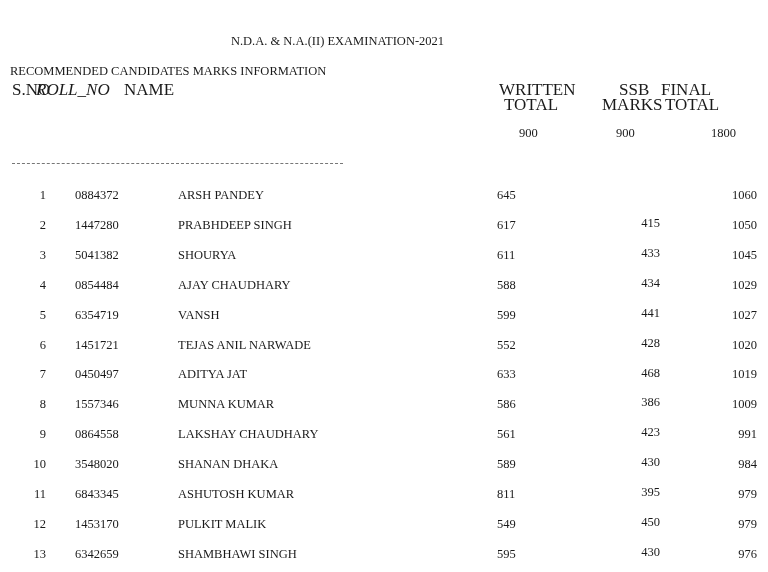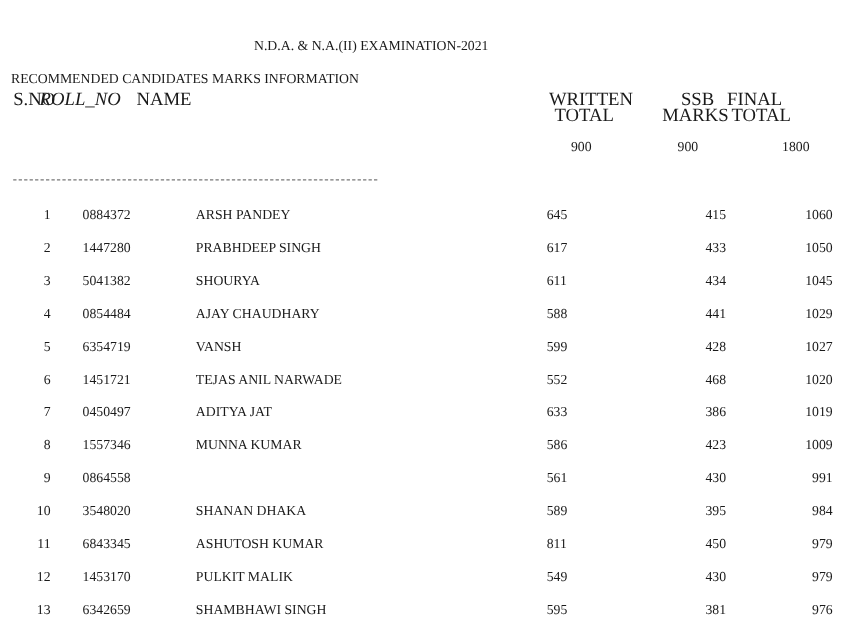--- a/index.html
+++ b/index.html
@@ -14,21 +14,21 @@
   .hdr { font-size: 17px; }
   .dash {
     position: absolute; left: 12px; top: 163px; width: 331px; height: 0;
     border-top: 1.3px dashed #777;
   }
   .row { position: absolute; left: 0; width: 768px; height: 14px; }
   .c-sno { position: absolute; right: 722px; text-align: right; }
   .c-roll { position: absolute; left: 75px; }
   .c-name { position: absolute; left: 178px; }
   .c-w { position: absolute; left: 497px; width: 22px; text-align: left; }
-  .c-s { position: absolute; left: 638px; width: 22px; text-align: right; }
+  .c-s { position: absolute; left: 638px; width: 22px; text-align: right; margin-top: 28px; }
   .c-f { position: absolute; right: 11px; text-align: right; }
 </style>
 </head>
 <body>
 
 <div class="abs title1">N.D.A. &amp; N.A.(II) EXAMINATION-2021</div>
 <div class="abs title2">RECOMMENDED CANDIDATES MARKS INFORMATION</div>
 
 <div class="abs hdr" style="top:81px;left:12px;">S.NO</div>
 <div class="abs hdr" style="top:81px;left:36px;font-style:italic;">ROLL_NO</div>
@@ -110,20 +110,21 @@
     <span class="c-sno">8</span>
     <span class="c-roll">1557346</span>
     <span class="c-name">MUNNA KUMAR</span>
     <span class="c-w">586</span>
     <span class="c-s">423</span>
     <span class="c-f">1009</span>
   </div>
     <div class="row" style="top: 427.2px;">
     <span class="c-sno">9</span>
     <span class="c-roll">0864558</span>
+    <span class="c-name">LAKSHAY CHAUDHARY</span>
     <span class="c-w">561</span>
     <span class="c-s">430</span>
     <span class="c-f">991</span>
   </div>
     <div class="row" style="top: 457.1px;">
     <span class="c-sno">10</span>
     <span class="c-roll">3548020</span>
     <span class="c-name">SHANAN DHAKA</span>
     <span class="c-w">589</span>
     <span class="c-s">395</span>

